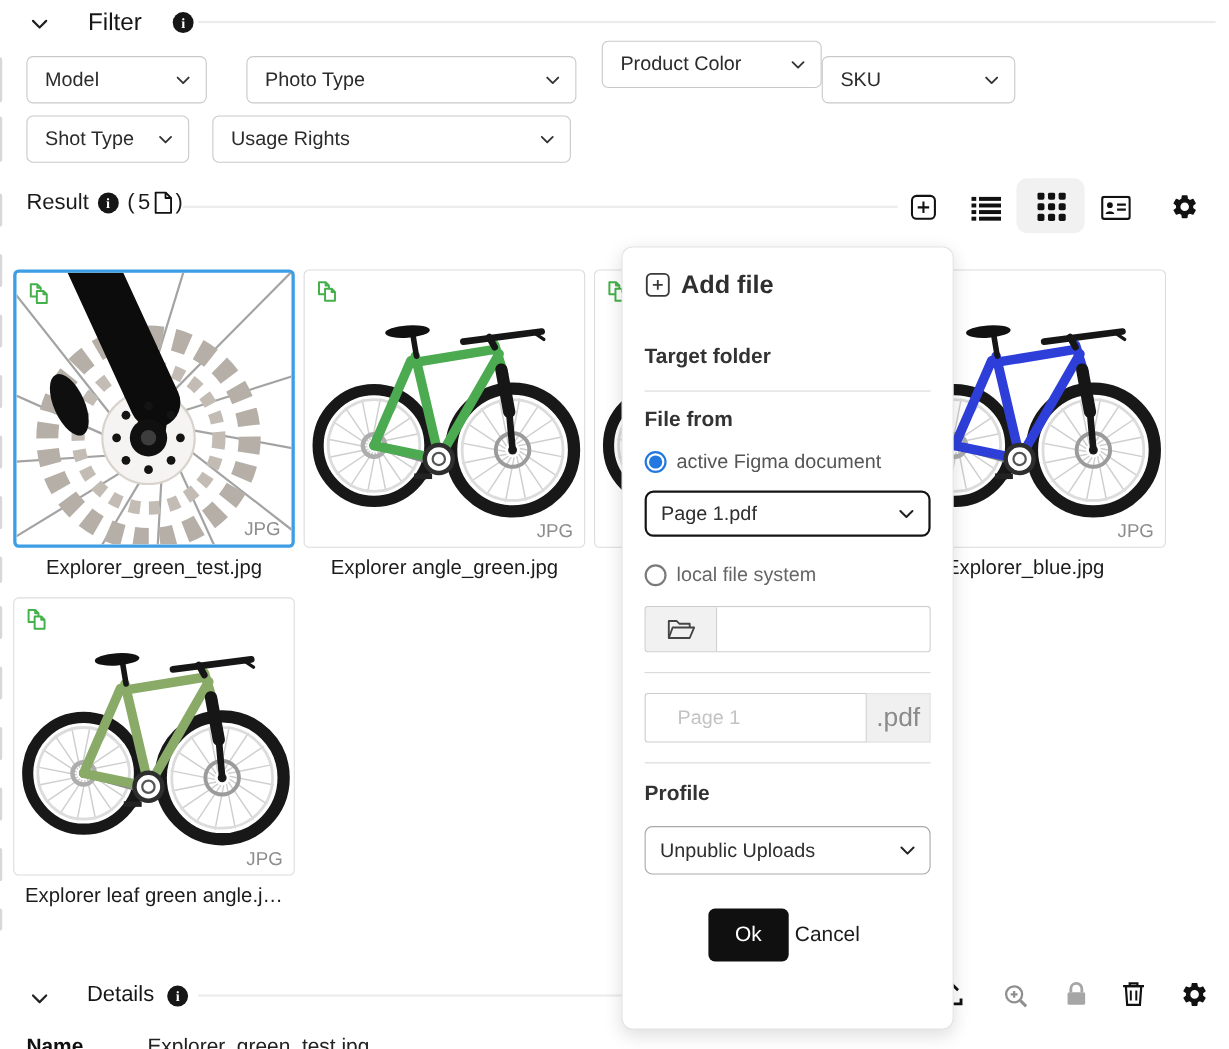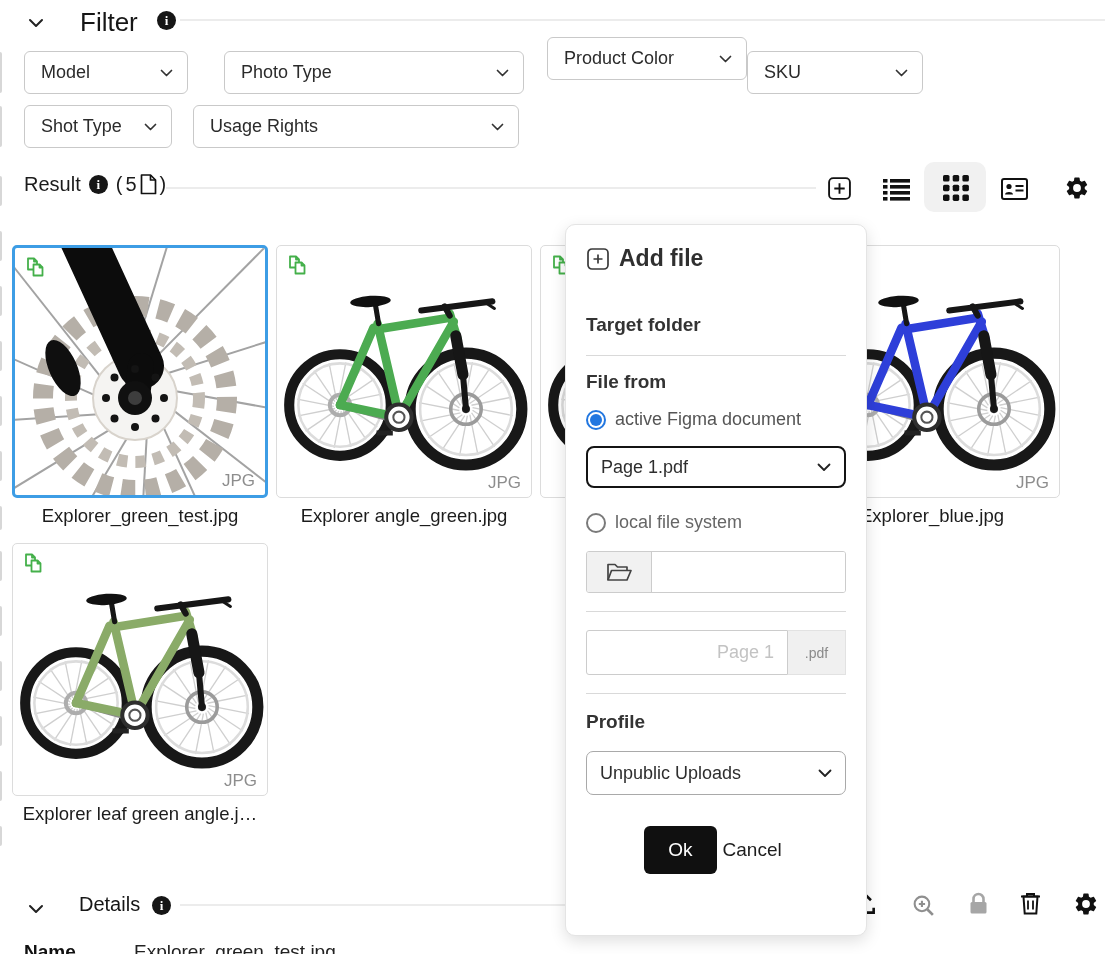--- a/index.html
+++ b/index.html
@@ -4,21 +4,21 @@
 <style>
   html,body{margin:0;padding:0;background:#fff;}
   .app{position:relative;width:1117px;height:954px;overflow:hidden;background:#fff;
        font-family:"Liberation Sans","DejaVu Sans",sans-serif;color:#1a1a1a;}
 
   
   .frag{position:absolute;left:0;width:2px;background:#d7d7d7;border-radius:0 2px 2px 0;}
 
   
   .sec-chevron{position:absolute;cursor:pointer;}
-  .sec-title{position:absolute;font-size:26px;color:#161616;}
+  .sec-title{position:absolute;font-size:22px;color:#161616;}
   .info{display:inline-flex;align-items:center;justify-content:center;width:19px;height:19px;
         border-radius:50%;background:#161616;color:#fff;font-size:13px;font-weight:700;
         font-family:"Liberation Serif","DejaVu Serif",serif;}
   .rule{position:absolute;height:2px;background:#ececec;}
 
   
   .dd{position:absolute;height:43px;border:1px solid #c9c9c9;border-radius:6px;background:#fff;
       display:flex;align-items:center;justify-content:space-between;box-sizing:border-box;
       padding:0 14px 0 16px;font-size:18px;color:#2b2b2b;cursor:pointer;}
   .dd1{left:24px;top:51px;width:164px}.dd2{left:224px;top:51px;width:300px}
@@ -58,25 +58,25 @@
          background:var(--radio,#2277e0);border-radius:50%;}
   .radio.gray{border-color:#7a7a7a;}
   .m-select{height:42px;border:2px solid #141414;border-radius:8px;display:flex;align-items:center;
             justify-content:space-between;padding:0 13px;font-size:18px;color:#2e2e2e;cursor:pointer;box-sizing:border-box;}
   .m-select.light{border:1px solid #a9a9a9;height:44px;border-radius:7px;}
   .filegrp{display:flex;height:42px;border:1px solid #ccc;border-radius:3px;overflow:hidden;box-sizing:border-box;}
   .folderbtn{width:64px;background:#f1f1f1;border-right:1px solid #ccc;display:flex;align-items:center;
              justify-content:center;cursor:pointer;flex:0 0 auto;}
   .filegrp input{flex:1;border:0;outline:none;font-size:17px;padding:0 10px;min-width:0;font-family:inherit;}
   .namegrp{display:flex;height:45px;}
-  .namegrp input{flex:1;border:1px solid #ccc;border-radius:3px 0 0 3px;padding:0 13px;font-size:18px;
-             color:#333;outline:none;min-width:0;font-family:inherit;text-align:right;}
+  .namegrp input{flex:1;border:1px solid #ccc;border-radius:3px 0 0 3px;padding:0 29px;font-size:18px;
+             color:#333;outline:none;min-width:0;font-family:inherit;}
   .namegrp input::placeholder{color:#c3c3c3;}
   .ext{width:57px;background:#f0f0f0;border:1px solid #e2e2e2;border-left:0;display:flex;align-items:center;
-       justify-content:center;font-size:14px;color:#8a8a8a;flex:0 0 auto;}
+       justify-content:center;font-size:24px;color:#8a8a8a;flex:0 0 auto;}
   .btnrow{display:flex;align-items:center;justify-content:center;margin-top:31px;}
   .ok{background:#101010;color:#fff;border:0;border-radius:6px;font-size:19px;padding:13px 24px;
       font-family:inherit;cursor:pointer;}
   .cancel{background:none;border:0;font-size:19px;color:#1d1d1d;font-family:inherit;cursor:pointer;}
 
   .mt42{margin-top:42px}.mt19{margin-top:19px}.mt15{margin-top:15px}.mt16{margin-top:16px}
   .mt24{margin-top:24px}.mt18{margin-top:18px}.mt17{margin-top:17px}
 
   
   .namerow{position:absolute;left:24px;top:941px;display:flex;font-size:19px;}

